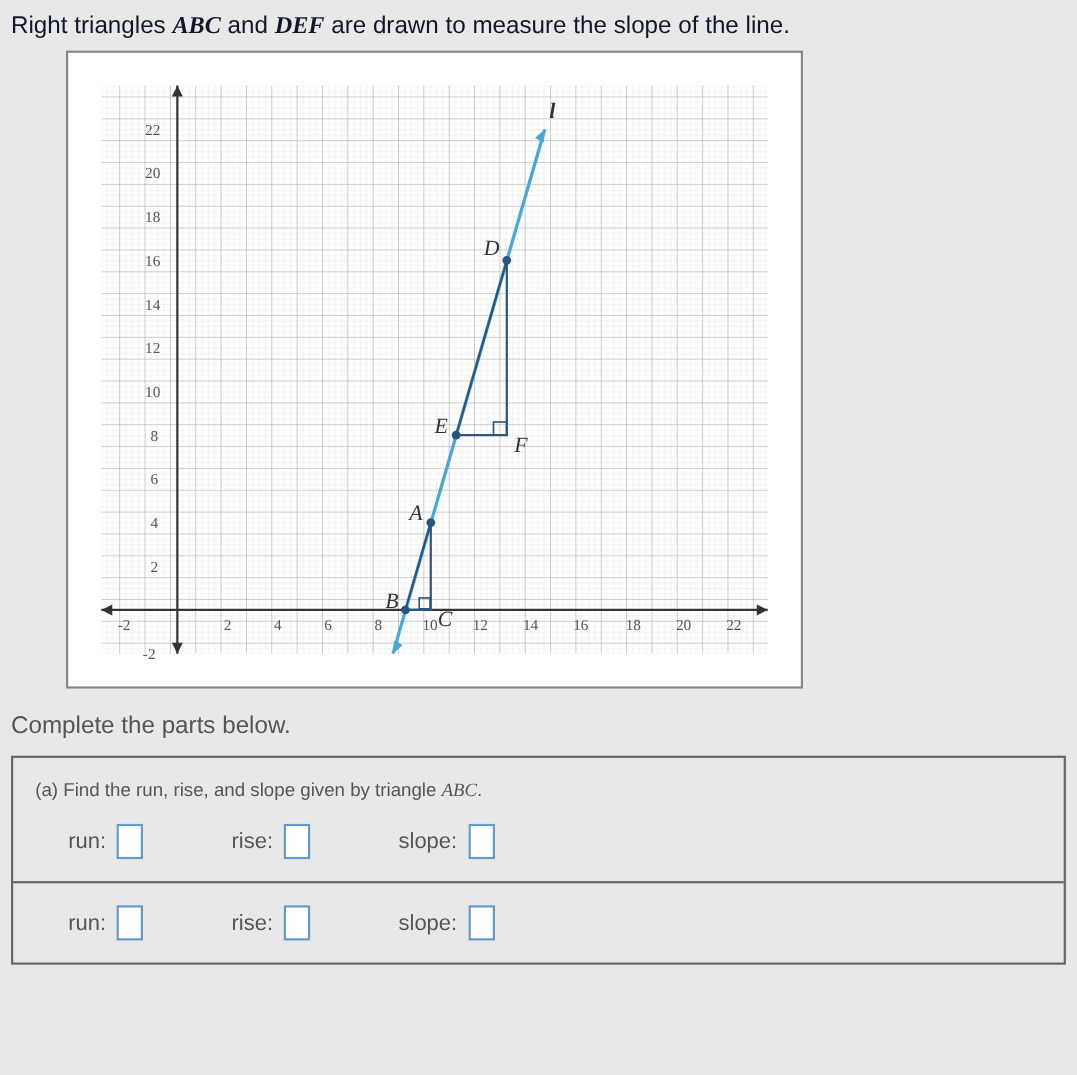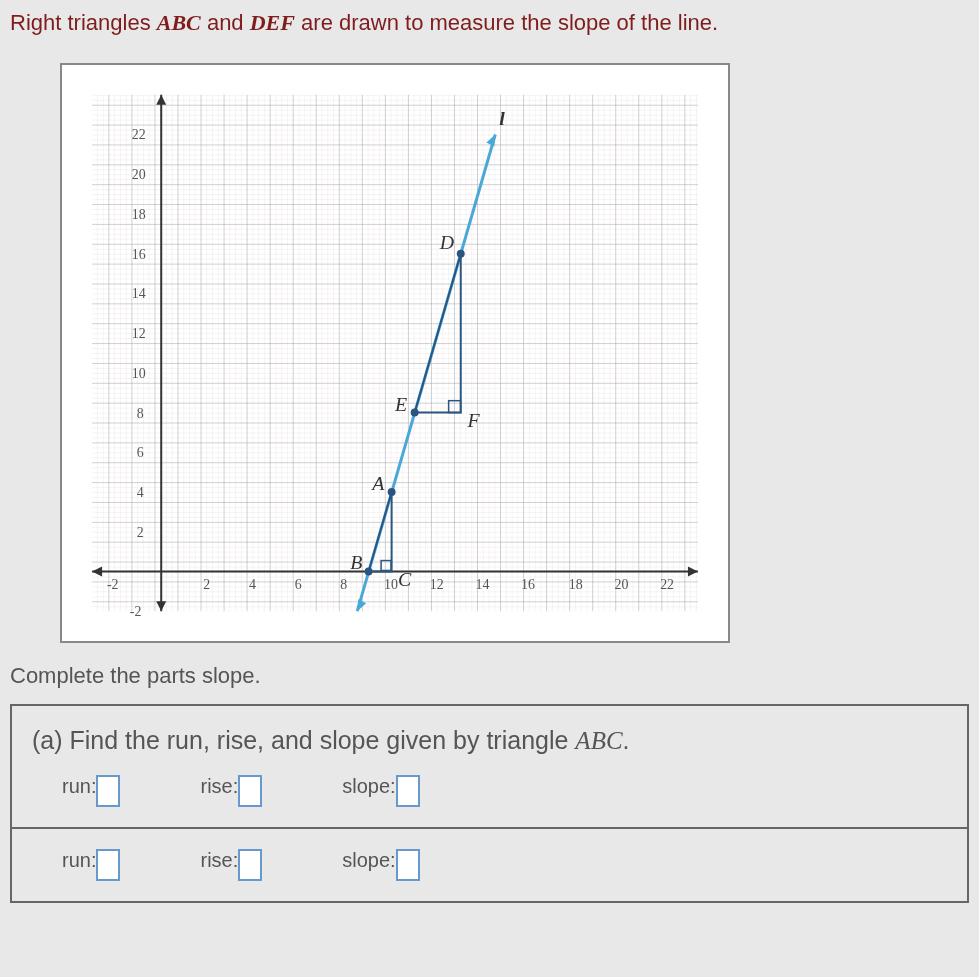--- a/index.html
+++ b/index.html
@@ -5,22 +5,22 @@
     * { box-sizing: border-box; margin: 0; padding: 0; }
     body {
       font-family: Georgia, 'Times New Roman', serif;
       background: #e8e8e8;
       padding: 10px;
       color: #333;
     }
     .question-text {
       font-size: 22px;
       font-family: Arial, sans-serif;
-      color: #7f1d1d;
-      margin-bottom: 27px;
+      color: #0f172a;
+      margin-bottom: 10px;
     }
     .question-text .math {
       font-family: 'Times New Roman', serif;
       font-style: italic;
       font-weight: bold;
     }
     .graph-container {
       border: 2px solid #888;
       width: 670px;
       height: 580px;
@@ -45,37 +45,38 @@
     }
     .answer-section {
       padding: 20px;
       border-bottom: 2px solid #666;
     }
     .answer-section:last-child {
       border-bottom: none;
     }
     .section-text {
       font-family: Arial, sans-serif;
-      font-size: 25px;
+      font-size: 17px;
       color: #555;
       margin-bottom: 20px;
     }
     .section-text .math {
       font-family: 'Times New Roman', serif;
       font-style: italic;
     }
     .inputs-row {
       display: flex;
       gap: 80px;
       padding-left: 30px;
       align-items: center;
     }
     .input-group {
       display: flex;
-      align-items: flex-start;
+      align-items: center;
+      gap: 10px;
       font-family: Arial, sans-serif;
       font-size: 20px;
       color: #555;
     }
     .input-field {
       width: 24px;
       height: 32px;
       border: 2px solid #6699cc;
       background: #fff;
       font-size: 16px;
@@ -154,21 +155,21 @@
     <text x="312" y="428" font-size="20" font-style="italic" font-family="serif" fill="#333">A</text>
     <text x="290" y="508" font-size="20" font-style="italic" font-family="serif" fill="#333">B</text>
     <text x="338" y="525" font-size="20" font-style="italic" font-family="serif" fill="#333">C</text>
     <text x="380" y="185" font-size="20" font-style="italic" font-family="serif" fill="#333">D</text>
     <text x="335" y="348" font-size="20" font-style="italic" font-family="serif" fill="#333">E</text>
     <text x="408" y="365" font-size="20" font-style="italic" font-family="serif" fill="#333">F</text>
     <text x="440" y="60" font-size="20" font-style="italic" font-family="serif" font-weight="bold" fill="#333">l</text>
   </svg>
 </div>
 
-<div class="instruction">Complete the parts slope.</div>
+<div class="instruction">Complete the parts below.</div>
 
 <div class="answer-box">
   <div class="answer-section">
     <div class="section-text">
       <span>(a) Find the run, rise, and slope given by triangle </span><span class="math">ABC</span><span>.</span>
     </div>
     <div class="inputs-row">
       <div class="input-group">
         <span>run:</span>
         <input class="input-field" style="">

